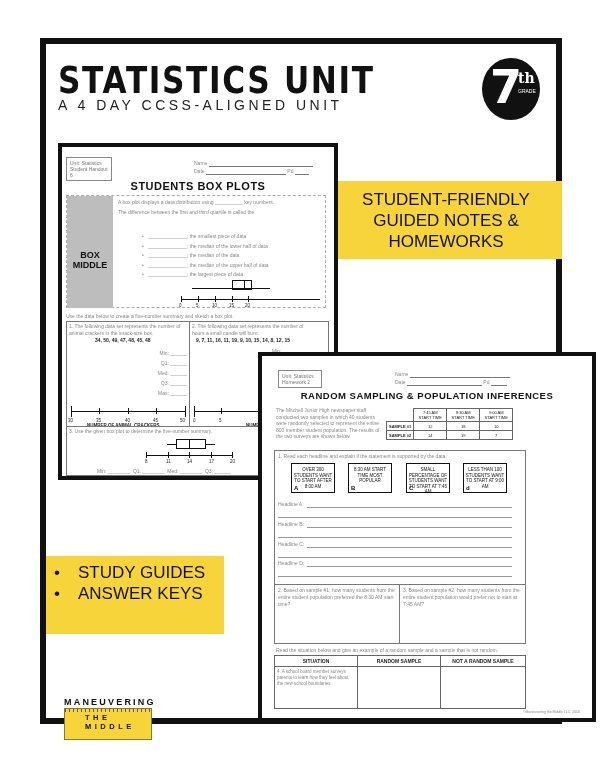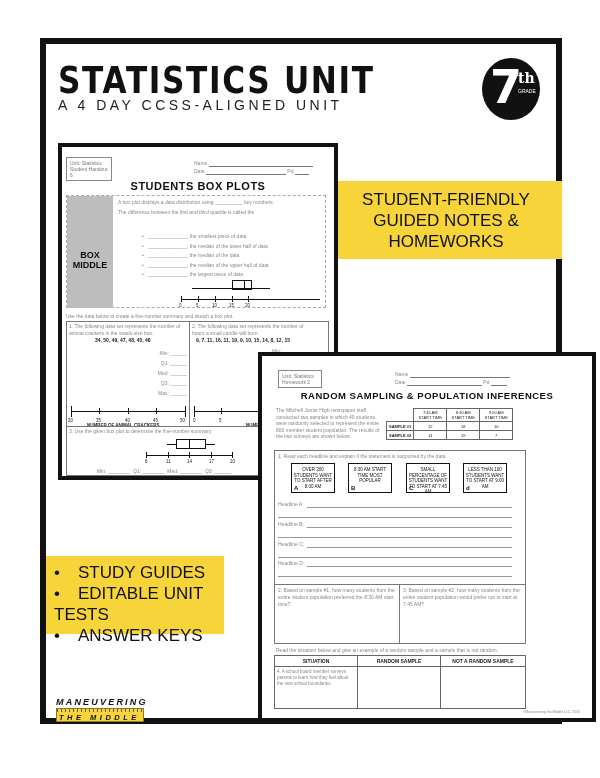--- a/index.html
+++ b/index.html
@@ -11,23 +11,23 @@
   .badge .num { position: absolute; left: 8px; top: 2px; font-size: 46px; font-weight: bold; font-family: "DejaVu Sans", sans-serif; }
   .badge .th { position: absolute; left: 36px; top: 12px; font-size: 14px; font-weight: bold; font-family: "DejaVu Serif", serif; }
   .badge .grade { position: absolute; left: 36px; top: 30px; font-size: 5px; }
   .band { position: absolute; background: #f7d43a; }
   .band1 { left: 330px; top: 181px; width: 232px; height: 78px; }
   .band1 .txt { position: absolute; left: 0; right: 0; top: 8px; text-align: center; font-size: 17px; line-height: 21px; color: #111; }
   .band2 { left: 46px; top: 556px; width: 178px; height: 78px; }
   .band2 ul { list-style: none; position: absolute; left: 8px; top: 6px; }
   .band2 li { font-size: 17px; line-height: 21px; }
   .band2 li::before { content: "•"; display: inline-block; width: 24px; }
-  .logo { position: absolute; left: 56px; top: 697px; font-style: italic; }
+  .logo { position: absolute; left: 64px; top: 697px; }
   .logo .top { font-size: 9px; font-weight: bold; letter-spacing: 2.2px; }
-  .logo .ruler { margin-top: 1px; background: #f7d43a; border: 1px solid #8a7a30; font-size: 7.5px; font-weight: bold; letter-spacing: 3.5px; padding: 4px 3px 0 2px; height: 14px; width: 88px; background-image: repeating-linear-gradient(90deg, #6a5a20 0 1px, transparent 1px 4px); background-size: 100% 3px; background-repeat: no-repeat; background-color: #f7d43a; }
+  .logo .ruler { margin-top: 1px; background: #f7d43a; border: 1px solid #8a7a30; font-size: 7.5px; font-weight: bold; letter-spacing: 3.5px; padding: 4px 3px 0 20px; height: 32px; width: 88px; background-image: repeating-linear-gradient(90deg, #6a5a20 0 1px, transparent 1px 4px); background-size: 100% 3px; background-repeat: no-repeat; background-color: #f7d43a; }
   
   .page { position: absolute; background: #fff; border: 4px solid #111; overflow: hidden; font-size: 5px; color: #777; }
   .page1 { left: 58px; top: 143px; width: 280px; height: 337px; }
   .page2 { left: 258px; top: 352px; width: 338px; height: 370px; }
   .unitbox { position: absolute; border: 1px solid #888; padding: 2px 3px; font-size: 5px; line-height: 6px; color: #777; }
   .namefield { position: absolute; font-size: 5px; color: #888; line-height: 8px; }
   .namefield span.line { display: inline-block; border-bottom: 1px solid #777; vertical-align: bottom; }
   .ptitle { position: absolute; left: 0; right: 0; text-align: center; font-size: 11px; color: #111; font-weight: bold; letter-spacing: 0.5px; }
   .dotbox { position: absolute; border: 1px dashed #aaa; }
   .graybox { position: absolute; background: #bdbdbd; }
@@ -65,21 +65,20 @@
   <div class="txt">
     <div>STUDENT-FRIENDLY</div>
     <div>GUIDED NOTES &amp;</div>
     <div>HOMEWORKS</div>
   </div>
 </div>
 
 <div class="band band2">
   <ul>
     <li>STUDY GUIDES</li>
-    <li>EDITABLE UNIT TESTS</li>
     <li>ANSWER KEYS</li>
   </ul>
 </div>
 
 <div class="logo">
   <div class="top">MANEUVERING</div>
   <div class="ruler"><span>THE MIDDLE</span></div>
 </div>
 
 <div class="page page1">

